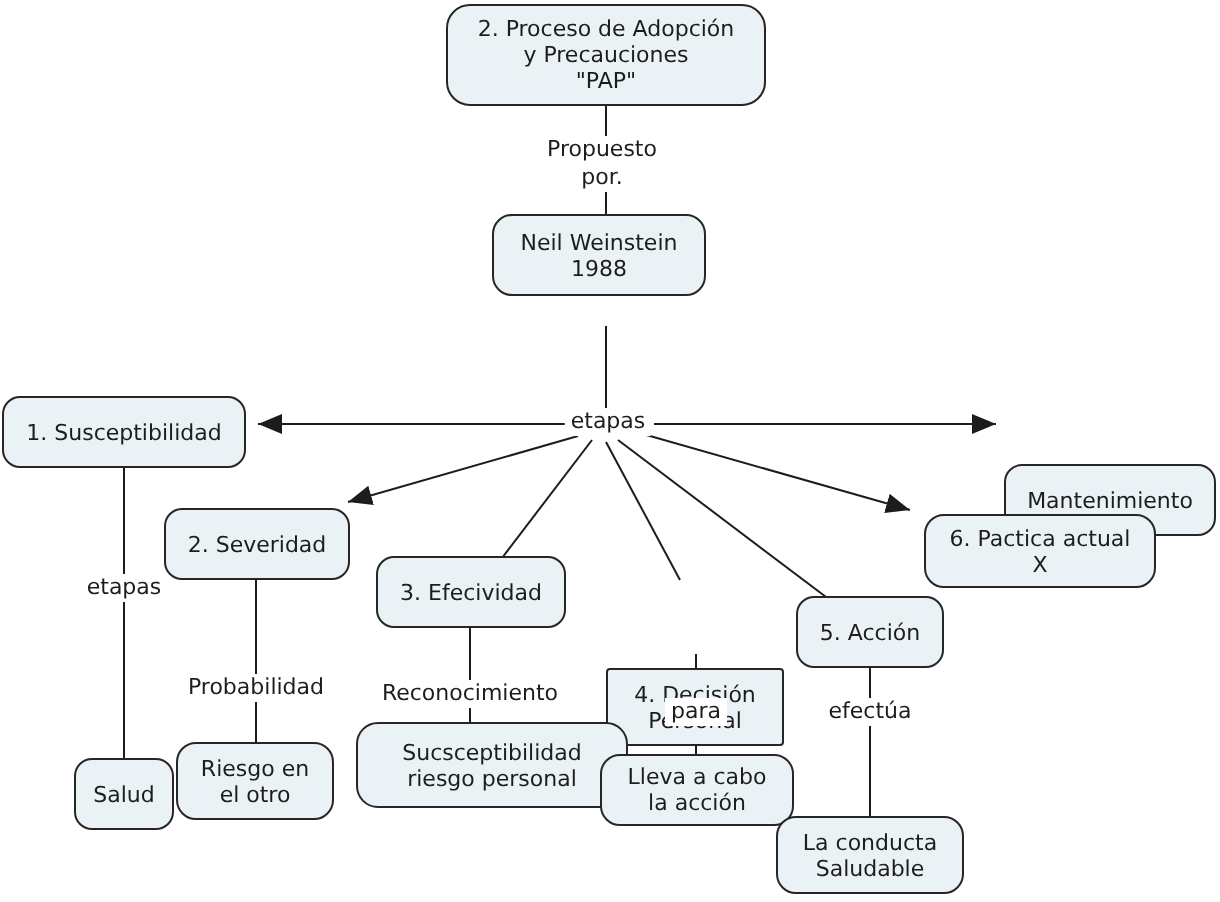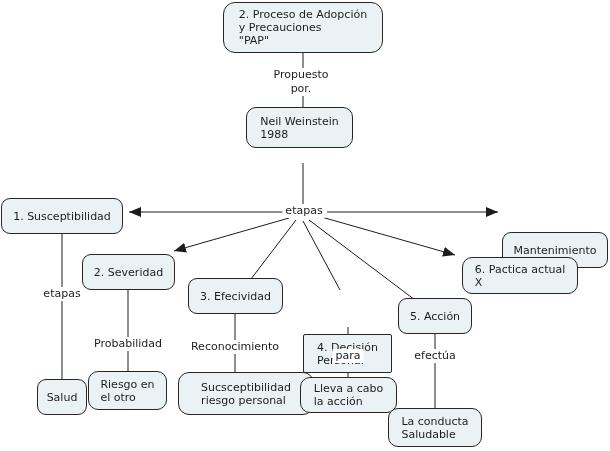--- a/index.html
+++ b/index.html
@@ -18,21 +18,21 @@
     overflow:hidden;
   }
   svg.edges{position:absolute;left:0;top:0;z-index:0;}
   .edge{stroke:var(--line-color);stroke-width:1;fill:none;}
   .arrowhead{fill:var(--line-color);}
   .node{
     position:absolute;z-index:1;box-sizing:border-box;
     background:var(--node-fill);
     border:1px solid var(--node-border);
     display:flex;align-items:center;justify-content:center;
-    font-size:11px;line-height:13px;
+    text-align:center;font-size:11px;line-height:13px;
     white-space:pre-line;padding:17px 4px;
   }
   .link-label{
     position:absolute;z-index:1;background:var(--canvas-bg);
     font-size:11px;line-height:14px;text-align:center;
     white-space:pre-line;padding:0 3px;
     transform:translateX(-50%);
   }
 </style>
 </head>
@@ -83,21 +83,21 @@
   <div class="node" style="left:398px;top:298px;width:74px;height:26px;border-radius:9px;">5. Acción</div>
 
   <div class="node" style="left:462px;top:257px;width:116px;height:37px;border-radius:10px;">6. Pactica actual
 X</div>
 
   <div class="node" style="left:37px;top:379px;width:50px;height:28px;border-radius:9px;">Salud</div>
 
   <div class="node" style="left:88px;top:371px;width:79px;height:39px;border-radius:10px;">Riesgo en
 el otro</div>
 
-  <div class="node" style="left:178px;top:372px;width:136px;height:43px;border-radius:11px;">Sucsceptibilidad
+  <div class="node" style="left:178px;top:361px;width:136px;height:43px;border-radius:11px;">Sucsceptibilidad
 riesgo personal</div>
 
   <div class="node" style="left:300px;top:377px;width:97px;height:36px;border-radius:10px;">Lleva a cabo
 la acción</div>
 
   <div class="node" style="left:388px;top:408px;width:94px;height:39px;border-radius:10px;">La conducta
 Saludable</div>
 
   <div class="link-label" style="left:301px;top:68px;">Propuesto
 por.</div>

